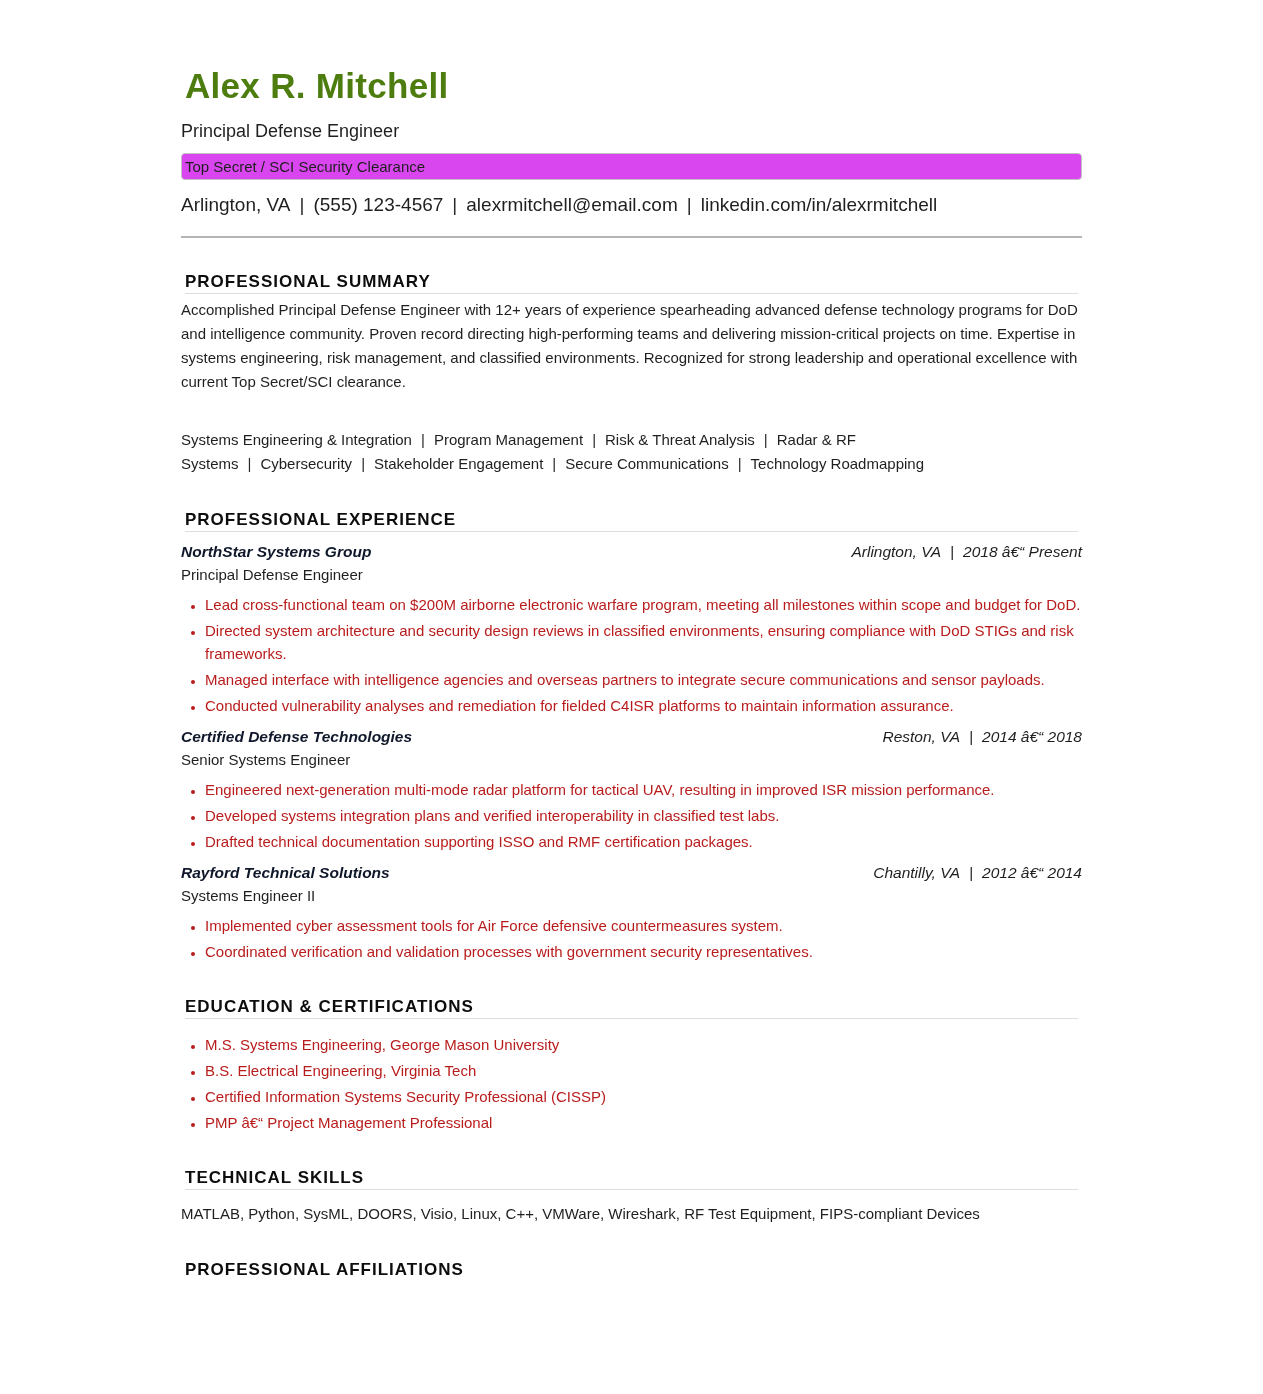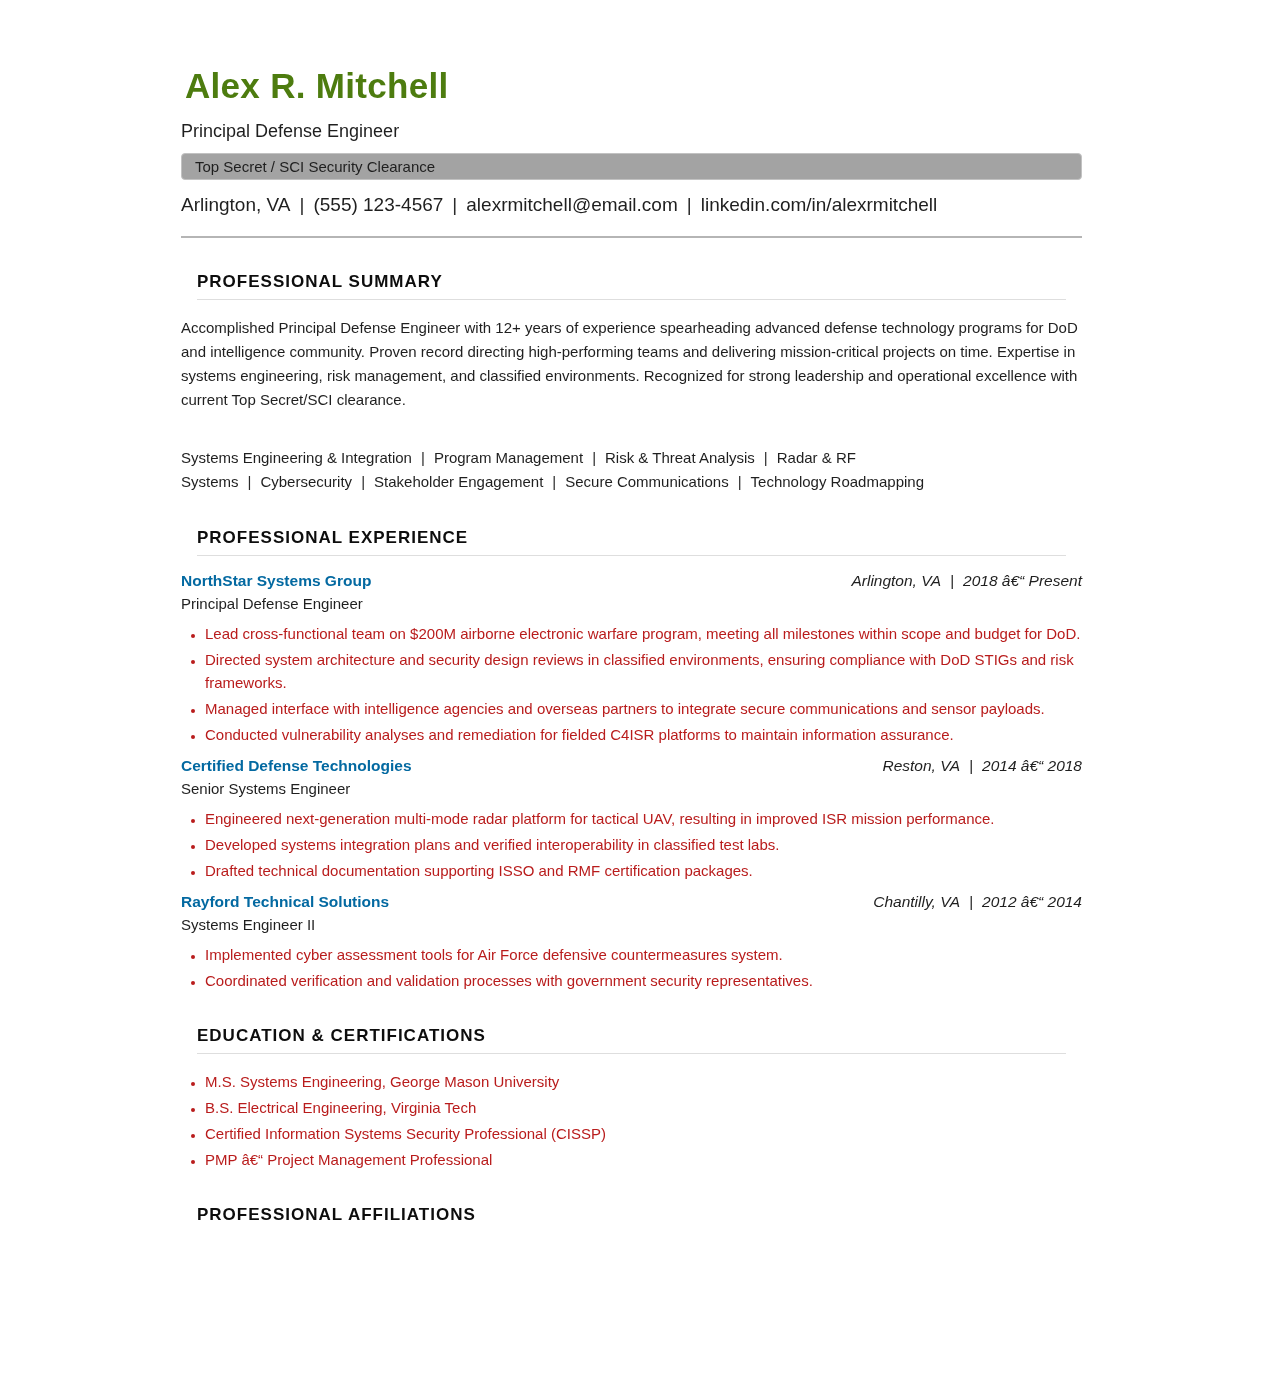--- a/index.html
+++ b/index.html
@@ -31,69 +31,69 @@
   }
   .subtitle {
     margin-top: 15px;
     font-size: 18px;
     color: #1f1f1f;
   }
   .clearance-input {
     display: block;
     width: 100%;
     margin-top: 11px;
-    padding: 4px 13px;
+    padding: 4px 3px;
     height: 27px;
     font-family: "Liberation Sans", "DejaVu Sans", sans-serif;
     font-size: 15px;
     color: #1f1f1f;
     border: 1px solid #c2c2c2;
     border-radius: 4px;
-    background: #a3a3a3;
+    background: #d946ef;
     outline: none;
   }
   .contact-line {
     margin-top: 14px;
     font-size: 19px;
     color: #1f1f1f;
   }
   .sep { margin: 0 9px; color: #2a2a2a; }
   .header-rule {
     border: none;
     border-top: 2px solid #b5b5b5;
     margin: 20px 0 0 0;
   }
 
   
   .section { margin-top: 34px; }
   .section-heading {
-    margin: 16px;
+    margin: 4px;
     font-size: 17px;
     font-weight: bold;
     color: #0d0d0d;
     letter-spacing: 1px;
-    padding-bottom: 7px;
+    padding-bottom: 1px;
   }
   .ruled { border-bottom: 1px solid #dedede; }
   .section-body {
     margin-top: 4px;
     font-size: 15px;
     line-height: 24px;
     color: #1f1f1f;
   }
 
   
   .job { margin-top: 11px; }
   .job-header {
     display: flex;
     justify-content: space-between;
     align-items: baseline;
     font-size: 15.5px;
   }
-  .company { font-weight: bold; color: #0369a1; }
+  .company { font-weight: bold; color: #0f172a; font-style: italic; }
   .job-meta { font-style: italic; color: #1f1f1f; }
   .role {
     margin-top: 5px;
     font-size: 15px;
     color: #1f1f1f;
   }
   ul.bullets {
     margin: 10px 0 2px 0;
     padding-left: 24px;
   }
@@ -182,18 +182,22 @@
   <section class="section">
     <h2 class="section-heading ruled">EDUCATION &amp; CERTIFICATIONS</h2>
     <ul class="bullets" style="margin-top:14px;">
       <li>M.S. Systems Engineering, George Mason University</li>
       <li>B.S. Electrical Engineering, Virginia Tech</li>
       <li>Certified Information Systems Security Professional (CISSP)</li>
       <li>PMP â€“ Project Management Professional</li>
     </ul>
   </section>
 
+  <section class="section">
+    <h2 class="section-heading ruled">TECHNICAL SKILLS</h2>
+    <p class="skills-text">MATLAB, Python, SysML, DOORS, Visio, Linux, C++, VMWare, Wireshark, RF Test Equipment, FIPS-compliant Devices</p>
+  </section>
 
   <section class="section">
     <h2 class="section-heading">PROFESSIONAL AFFILIATIONS</h2>
   </section>
 
 </div>
 
 </body></html>

